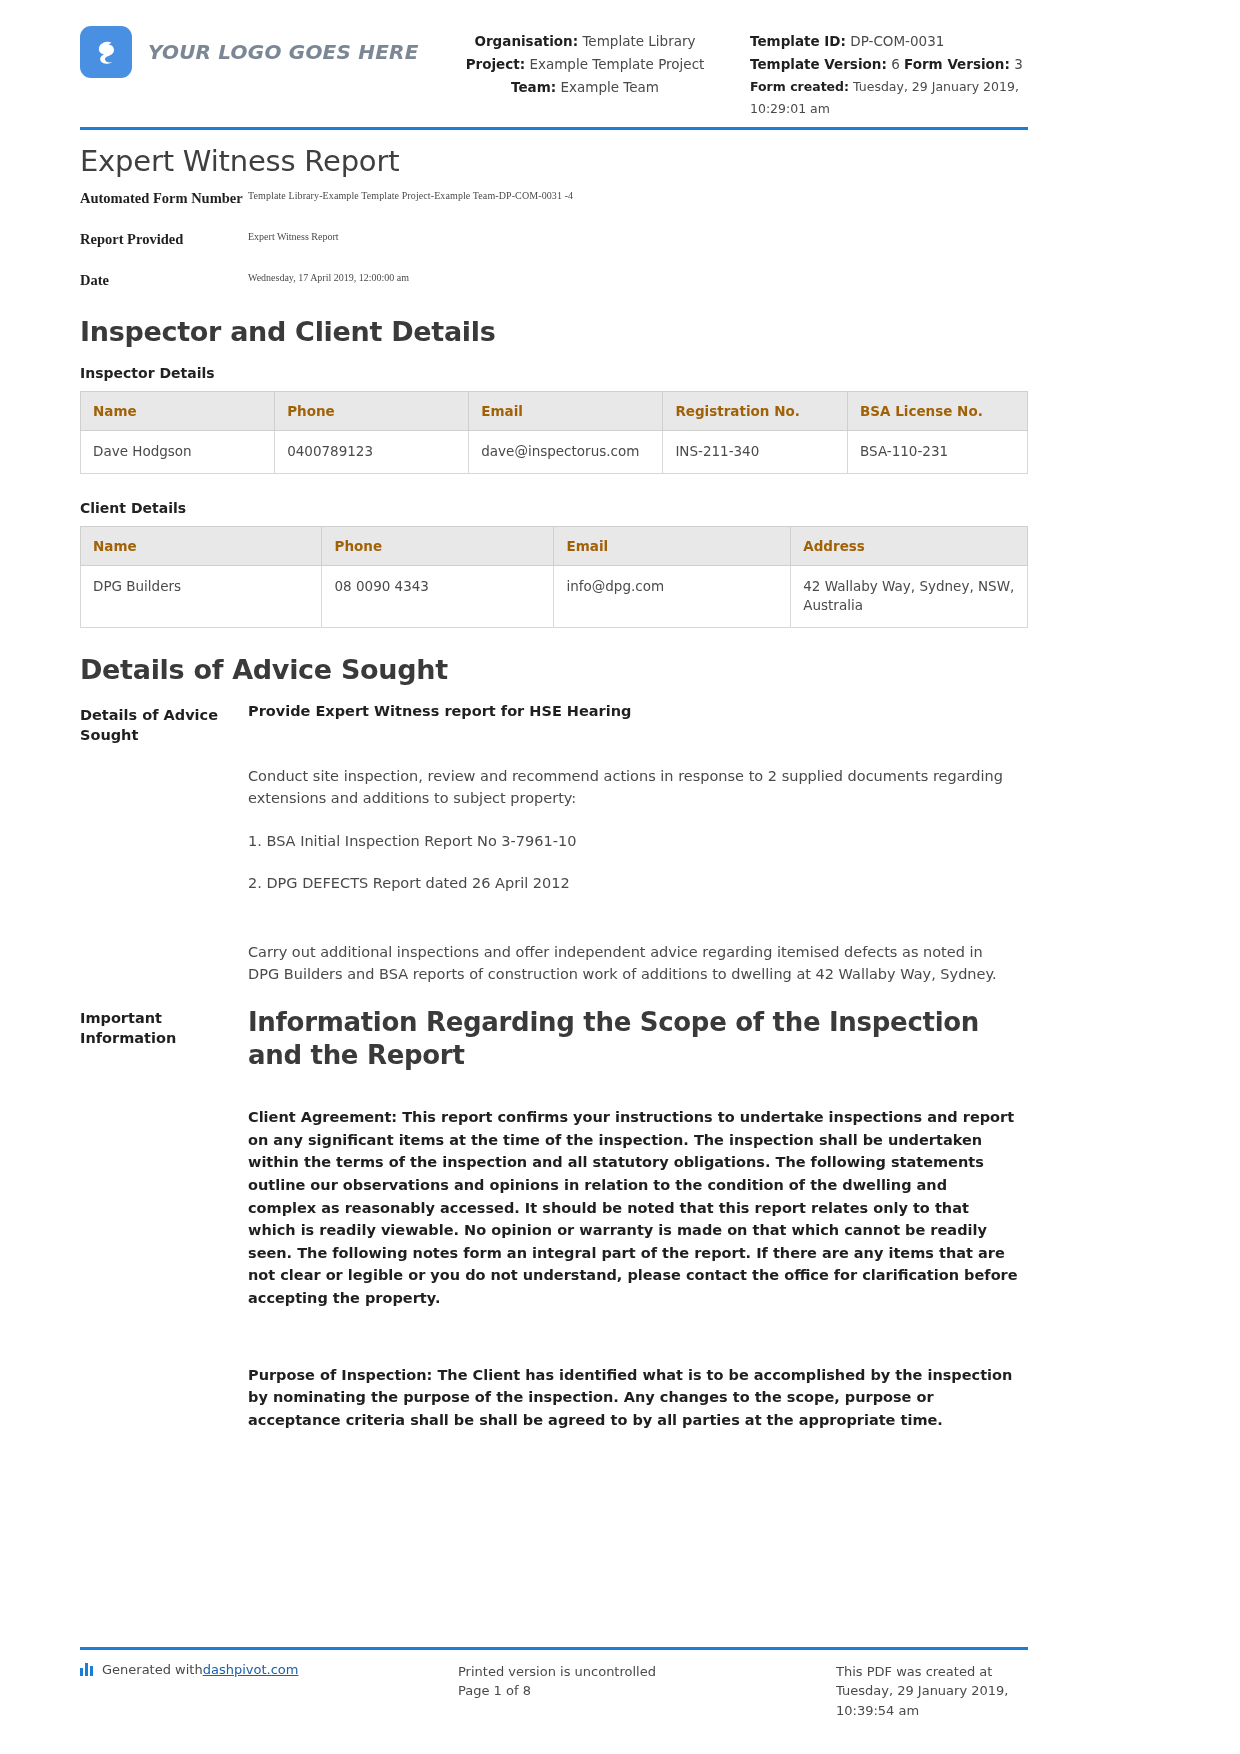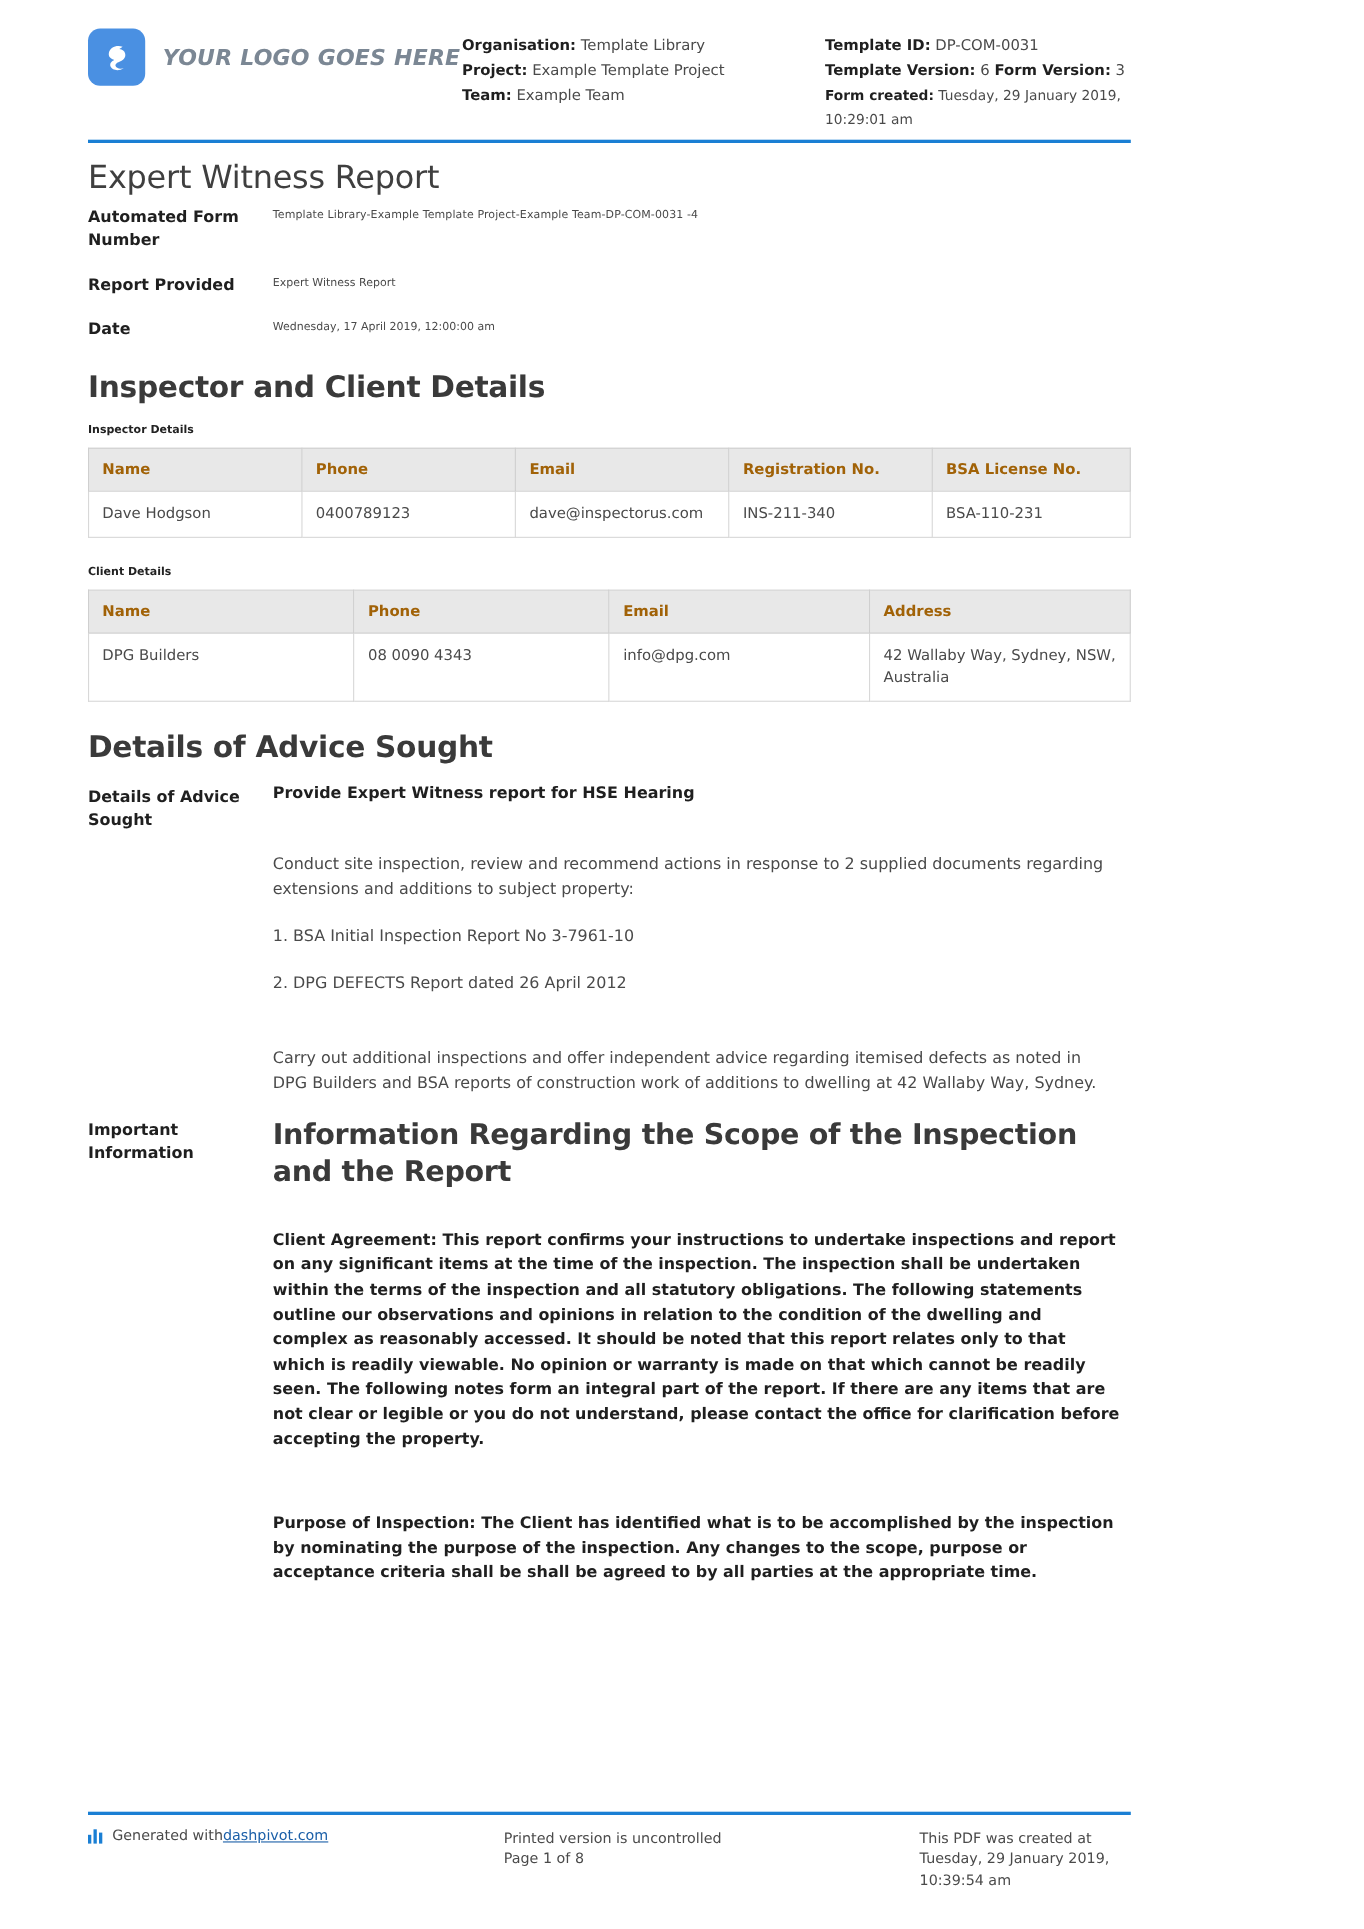--- a/index.html
+++ b/index.html
@@ -54,21 +54,21 @@
     letter-spacing: .2px;
     color: #7b8794;
     white-space: nowrap;
   }
   .meta-col {
     font-size: 13.5px;
     line-height: 1.72;
     color: #4a4a4a;
     padding-top: 12px;
   }
-  .meta-col.left { flex: 0 0 330px; }
+  .meta-col.left { flex: 0 0 330px; text-align: center; }
   .meta-col.right { flex: 1 1 auto; }
   .meta-col b { color: #1f1f1f; font-weight: bold; }
   .meta-line { white-space: normal; }
   .meta-sub { font-size: 12.5px; }
 
   .rule-blue {
     height: 3px;
     background: #1a7fd4;
     margin: 0 0 0 0;
   }
@@ -80,20 +80,21 @@
     color: #3f3f3f;
     margin: 14px 0 10px 0;
     letter-spacing: -0.2px;
   }
 
   
   .field-row {
     display: flex;
     align-items: flex-start;
     margin-bottom: 20px;
+    font-family: Liberation Serif, serif;
   }
   .field-label {
     flex: 0 0 168px;
     font-size: 14.5px;
     font-weight: bold;
     color: #1f1f1f;
     line-height: 1.42;
   }
   .field-value {
     flex: 1 1 auto;
@@ -105,21 +106,21 @@
 
   h2.section-title {
     font-size: 27px;
     font-weight: bold;
     color: #3a3a3a;
     margin: 26px 0 18px 0;
     letter-spacing: -0.3px;
   }
 
   .sub-label {
-    font-size: 10px;
+    font-size: 14px;
     font-weight: bold;
     color: #222;
     margin: 0 0 10px 0;
   }
 
   
   table.dp-table {
     width: 100%;
     border-collapse: collapse;
     margin-bottom: 26px;

